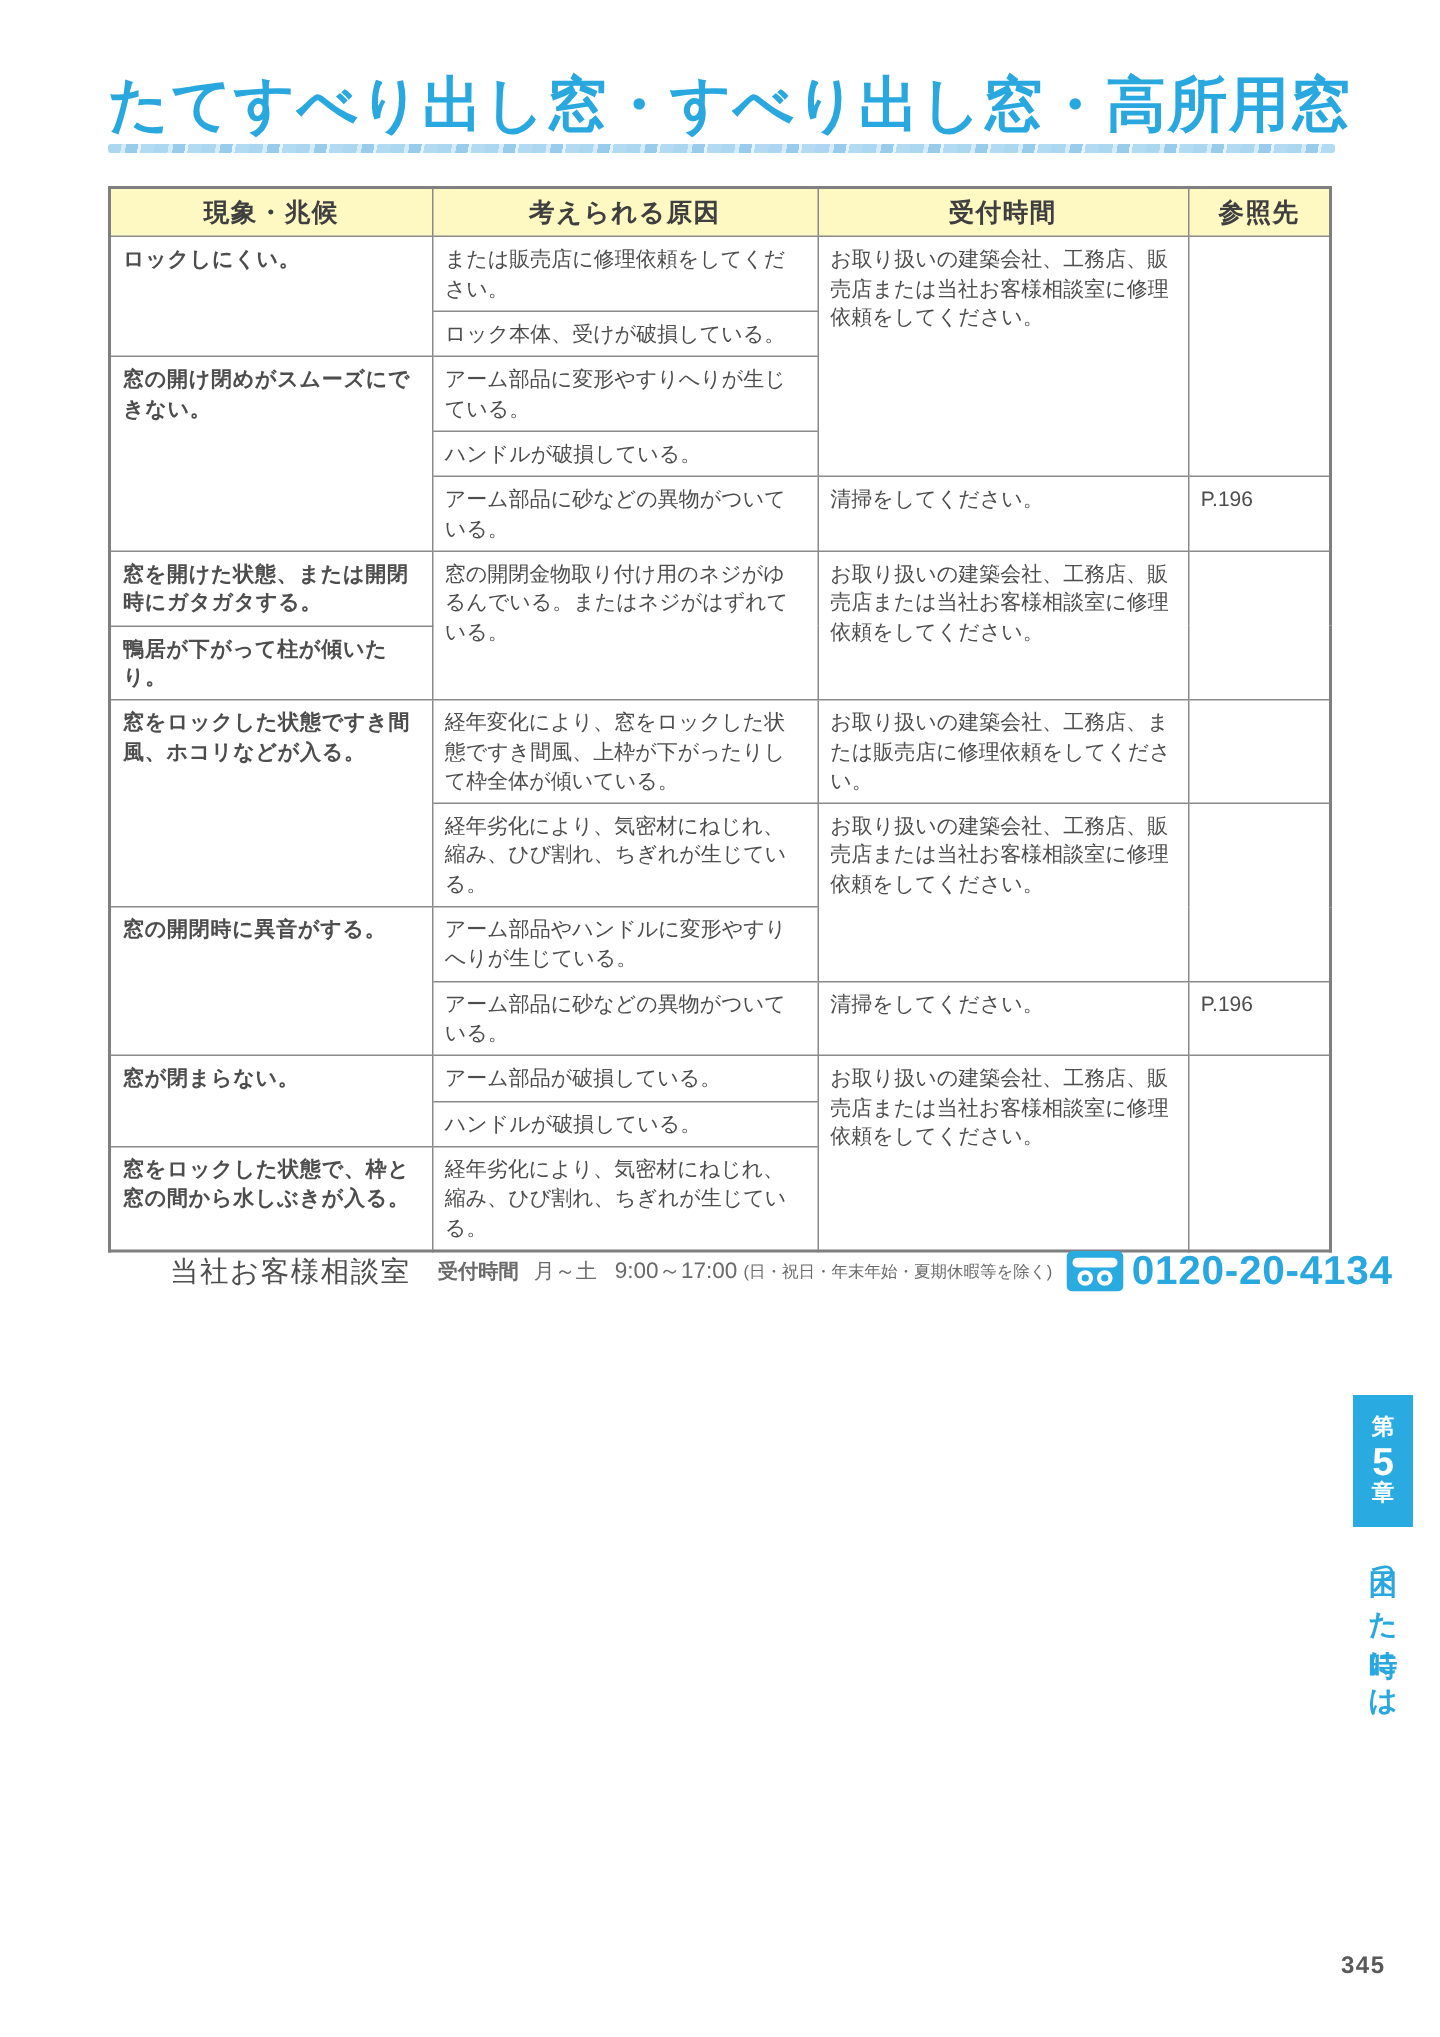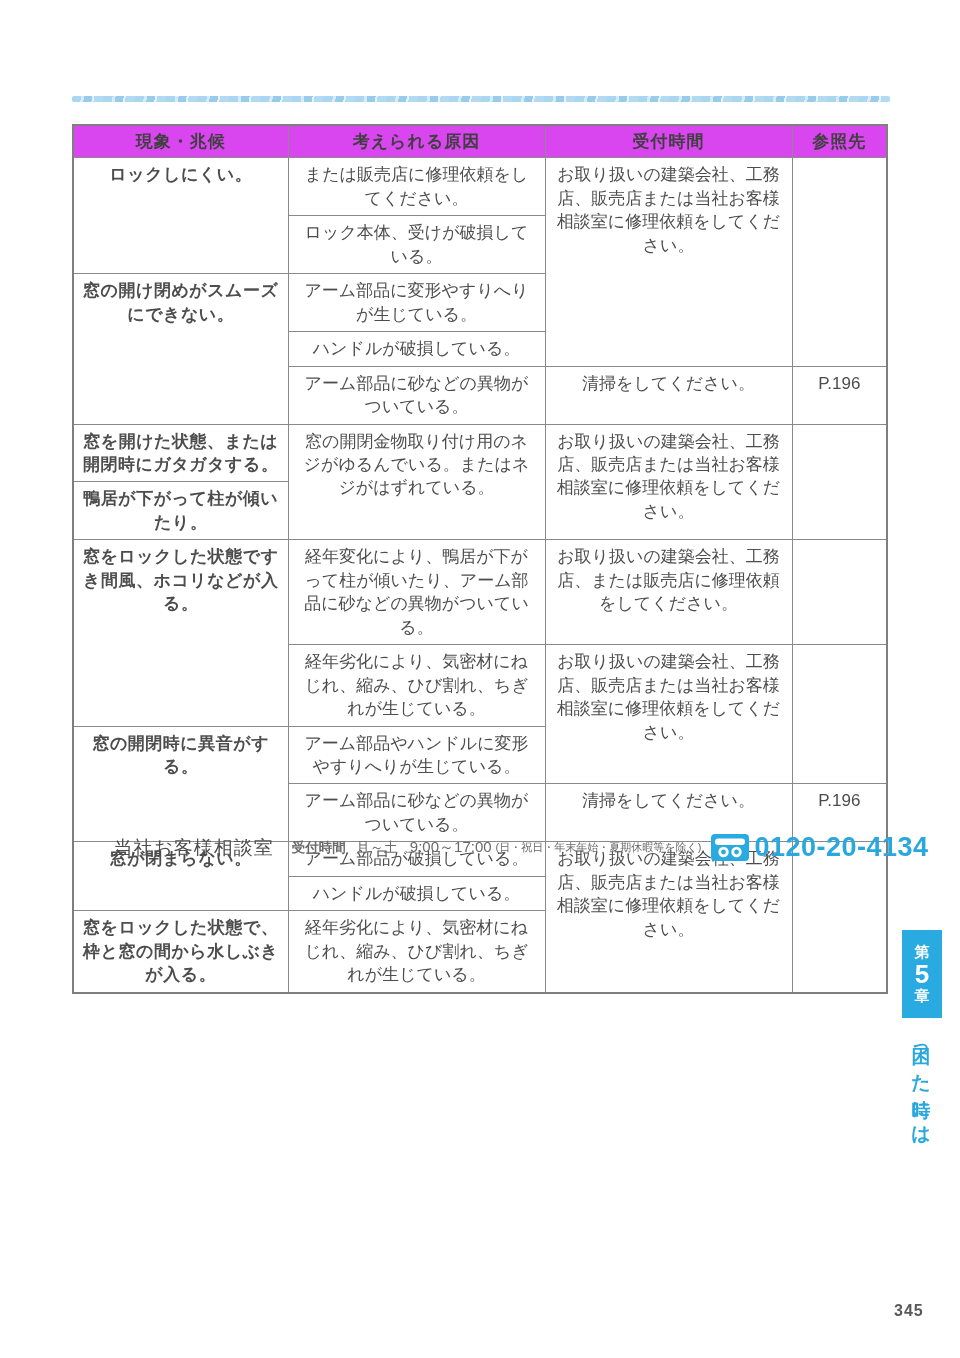--- a/index.html
+++ b/index.html
@@ -24,25 +24,25 @@
     border-radius:2px; opacity:.95;
   }
   
   table.troubleshoot {
     position:absolute; left:72px; top:124px; width:814px;
     border-collapse:collapse; table-layout:fixed;
     border:2px solid #7f7f7f;
   }
   table.troubleshoot th, table.troubleshoot td {
     border:1px solid #8a8a8a; vertical-align:top;
-    font-size:17px; line-height:1.38; padding:5px 8px;
-    color:#4d4d4d; word-break:break-all;text-align:center;
+    font-size:14px; line-height:1.38; padding:5px 8px;
+    color:#4d4d4d; word-break:break-all;
   }
   table.troubleshoot th {
-    background:#d946ef; text-align:center; vertical-align:middle;
+    background:#fef9c3; text-align:center; vertical-align:middle;
     font-size:17px; font-weight:600; color:#3f3f3f;
     padding:4px 2px; letter-spacing:1px;
   }
   td.symptom { font-size:16.5px; font-weight:600; color:#3f3f3f; letter-spacing:0.5px; }
   td.cause   { }
   td.remedy  { }
   td.ref     { font-size:15.5px; }
   col.c-symptom { width:215px; }
   col.c-cause   { width:257px; }
   col.c-remedy  { width:247px; }
@@ -77,20 +77,21 @@
   .page-number {
     position:absolute; left:894px; top:1302px;
     font-size:16px; font-weight:700; color:#595959; letter-spacing:1px;
   }
 </style>
 </head>
 <body>
 
 <div class="page">
 
+  <h1 class="title">たてすべり出し窓・すべり出し窓・高所用窓</h1>
   <div class="title-underline"></div>
 
   <table class="troubleshoot">
     <colgroup>
       <col class="c-symptom">
         <col class="c-cause">
         <col class="c-remedy">
         <col class="c-ref">
     </colgroup>
     <thead>
@@ -127,21 +128,21 @@
           <td class="symptom">窓を開けた状態、または開閉時にガタガタする。</td>
           <td class="cause" rowspan="2">窓の開閉金物取り付け用のネジがゆるんでいる。またはネジがはずれている。</td>
           <td class="remedy" rowspan="2">お取り扱いの建築会社、工務店、販売店または当社お客様相談室に修理依頼をしてください。</td>
           <td class="ref" rowspan="2"></td>
         </tr>
         <tr>
           <td class="symptom">鴨居が下がって柱が傾いたり。</td>
         </tr>
         <tr>
           <td class="symptom" rowspan="2">窓をロックした状態ですき間風、ホコリなどが入る。</td>
-          <td class="cause">経年変化により、鴨居が下がって柱が傾いたり、アーム部品に砂などの異物がついている。</td>
+          <td class="cause">経年変化により、窓をロックした状態ですき間風、上枠が下がったりして枠全体が傾いている。</td>
           <td class="remedy">お取り扱いの建築会社、工務店、または販売店に修理依頼をしてください。</td>
           <td class="ref"></td>
         </tr>
         <tr>
           <td class="cause">経年劣化により、気密材にねじれ、縮み、ひび割れ、ちぎれが生じている。</td>
           <td class="remedy" rowspan="2">お取り扱いの建築会社、工務店、販売店または当社お客様相談室に修理依頼をしてください。</td>
           <td class="ref" rowspan="2"></td>
         </tr>
         <tr>
           <td class="symptom" rowspan="2">窓の開閉時に異音がする。</td>

